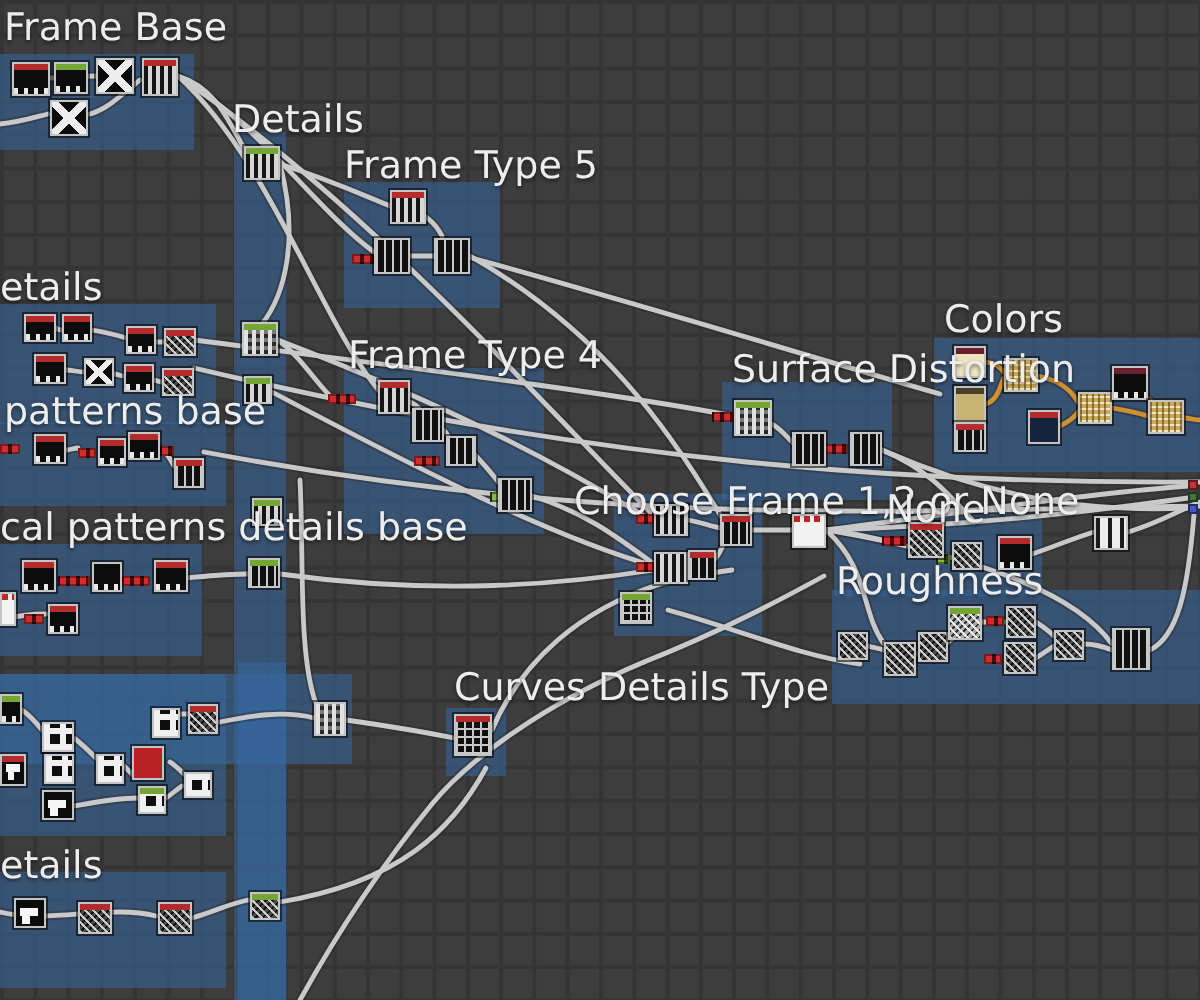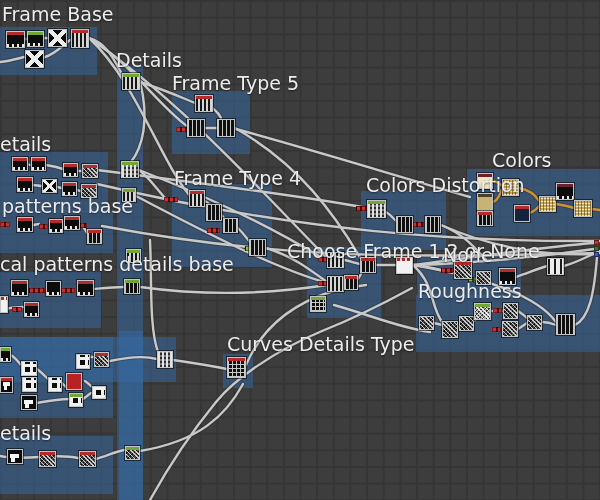--- a/index.html
+++ b/index.html
@@ -449,18 +449,18 @@
       <div class="glabel" style="left: 2px; top: 3px;">Frame Base</div>
       <div class="glabel" style="left: 116px; top: 49px;">Details</div>
       <div class="glabel" style="left: 172px; top: 72px;">Frame Type 5</div>
       <div class="glabel" style="left: 0px; top: 133px;">etails</div>
       <div class="glabel" style="left: 2px; top: 195px;">patterns base</div>
       <div class="glabel" style="left: 0px; top: 253px;">cal patterns details base</div>
       <div class="glabel" style="left: 174px; top: 167px;">Frame Type 4</div>
       <div class="glabel" style="left: 0px; top: 422px;">etails</div>
       <div class="glabel" style="left: 287px; top: 240px;">Choose Frame 1,2 or None</div>
       <div class="glabel" style="left: 227px; top: 333px;">Curves Details Type</div>
-      <div class="glabel" style="left: 366px; top: 174px;">Colors Distortion</div>
-      <div class="glabel" style="left: 472px; top: 149px; margin-left: 20px;">Colors</div>
+      <div class="glabel" style="left: 366px; top: 174px;">Surface Distortion</div>
+      <div class="glabel" style="left: 472px; top: 149px;">Colors</div>
       <div class="glabel" style="left: 443px; top: 244px;">None</div>
       <div class="glabel" style="left: 418px; top: 280px;">Roughness</div>
     </div>
 </div>
 
 </body></html>

